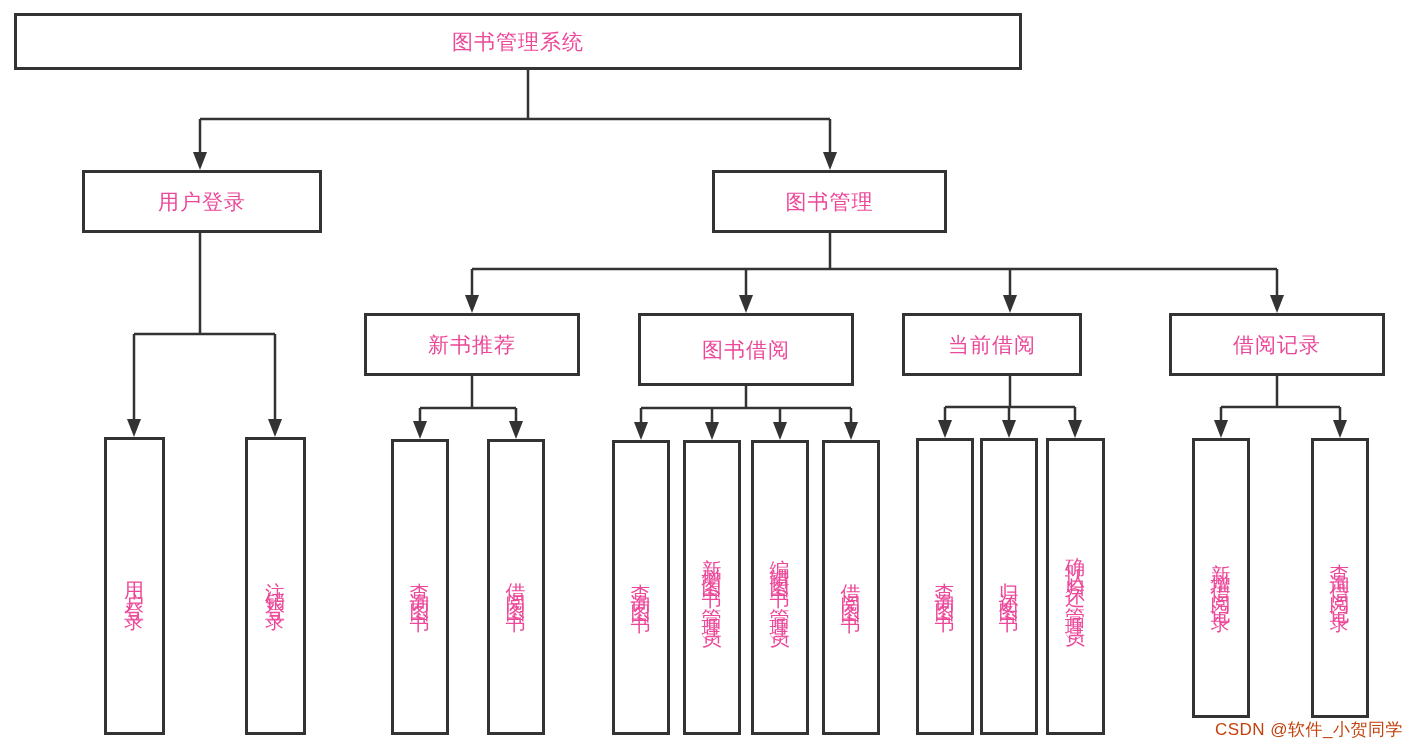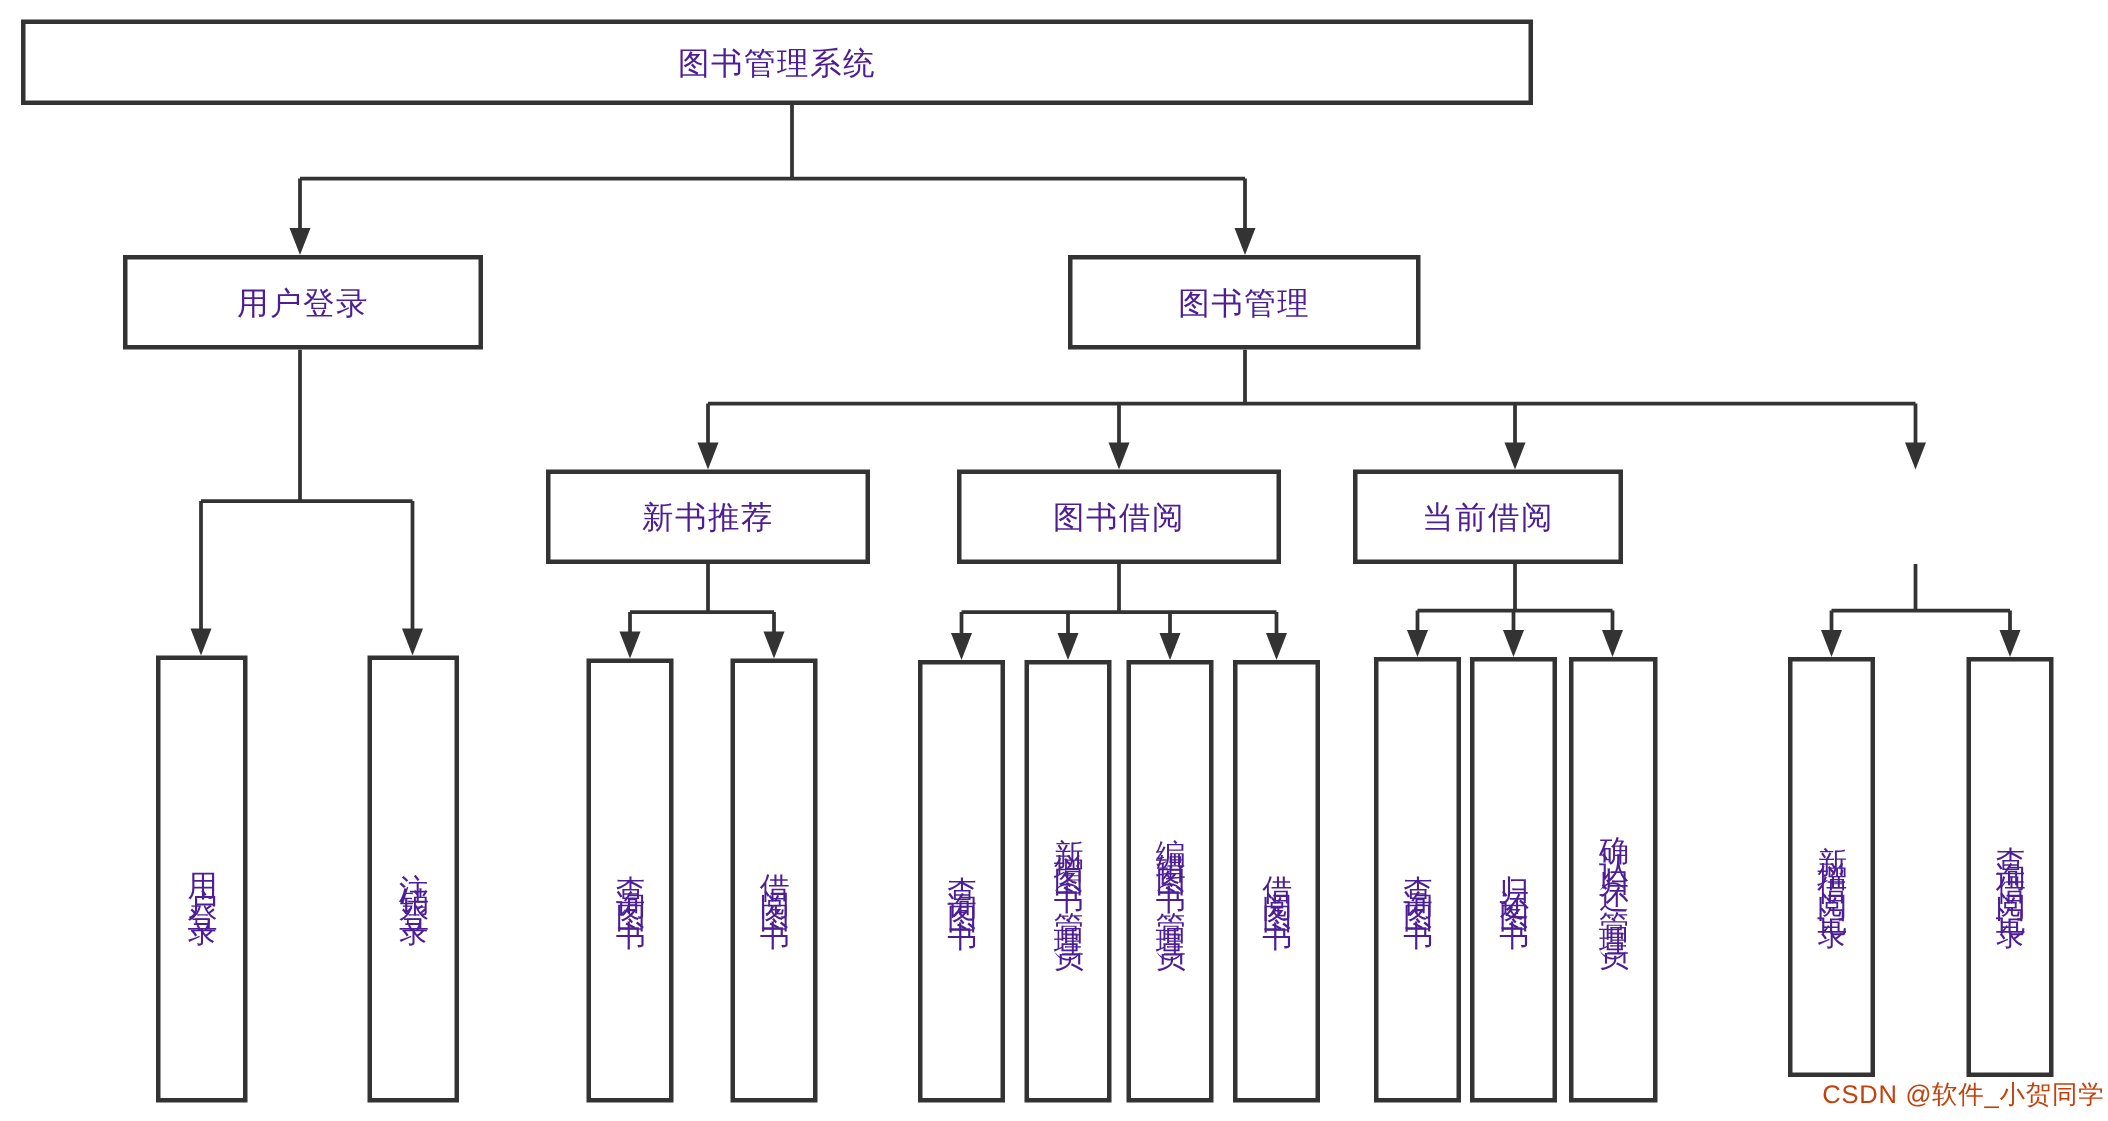--- a/index.html
+++ b/index.html
@@ -21,21 +21,21 @@
     top: 0;
     width: 1405px;
     height: 747px;
     z-index: 1;
   }
   .node {
     position: absolute;
     box-sizing: border-box;
     background: #ffffff;
     border: 3px solid #333333;
-    color: #4c1d95;
+    color: #ec4899;
     display: flex;
     align-items: center;
     justify-content: center;
     z-index: 2;
   }
   .hnode {
     font-size: 21px;
     letter-spacing: 1px;
   }
   .vnode span {
@@ -109,25 +109,28 @@
   <div class="node hnode" style="left:82px; top:170px; width:240px; height:63px;">
     <span>用户登录</span>
   </div>
   <div class="node hnode" style="left:364px; top:313px; width:216px; height:63px;">
     <span>新书推荐</span>
   </div>
 
   <div class="node hnode" style="left:712px; top:170px; width:235px; height:63px;">
     <span>图书管理</span>
   </div>
-  <div class="node hnode" style="left:638px; top:313px; width:216px; height:63px;">
+  <div class="node hnode" style="left:638px; top:313px; width:216px; height:73px;">
     <span>图书借阅</span>
   </div>
   <div class="node hnode" style="left:902px; top:313px; width:180px; height:63px;">
     <span>当前借阅</span>
+  </div>
+  <div class="node hnode" style="left:1169px; top:313px; width:216px; height:63px;">
+    <span>借阅记录</span>
   </div>
 
   <div class="node vnode" style="left:104px; top:437px; width:61px; height:298px;">
     <span>用户登录</span>
   </div>
   <div class="node vnode" style="left:245px; top:437px; width:61px; height:298px;">
     <span>注销登录</span>
   </div>
 
   <div class="node vnode" style="left:391px; top:439px; width:58px; height:296px;">

